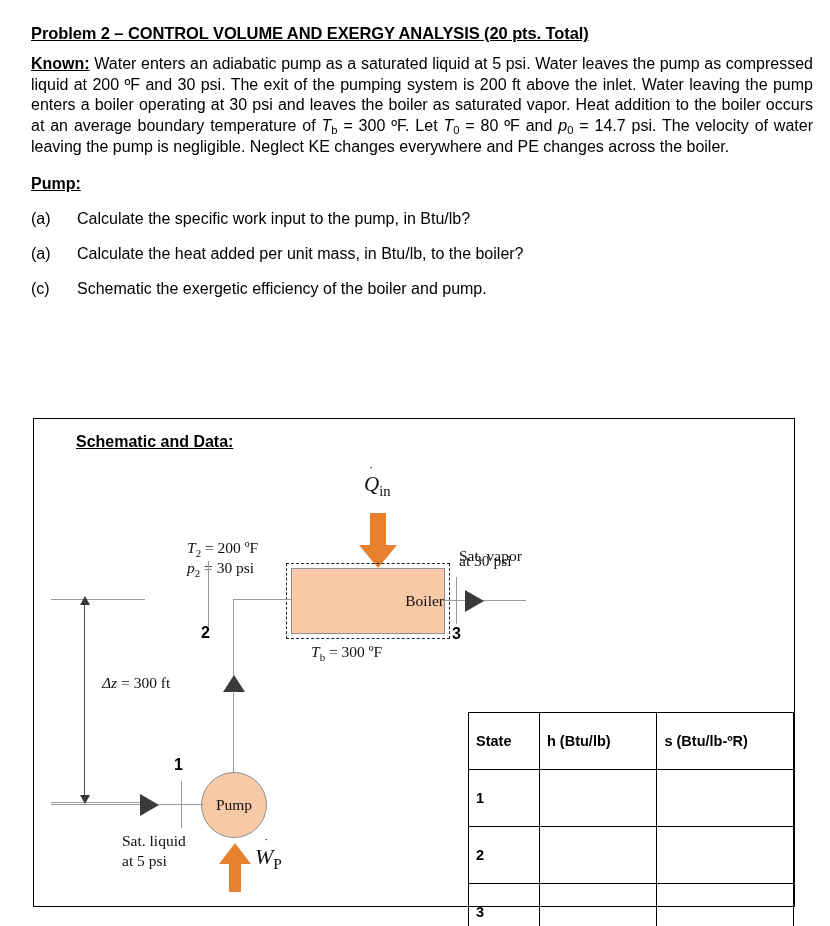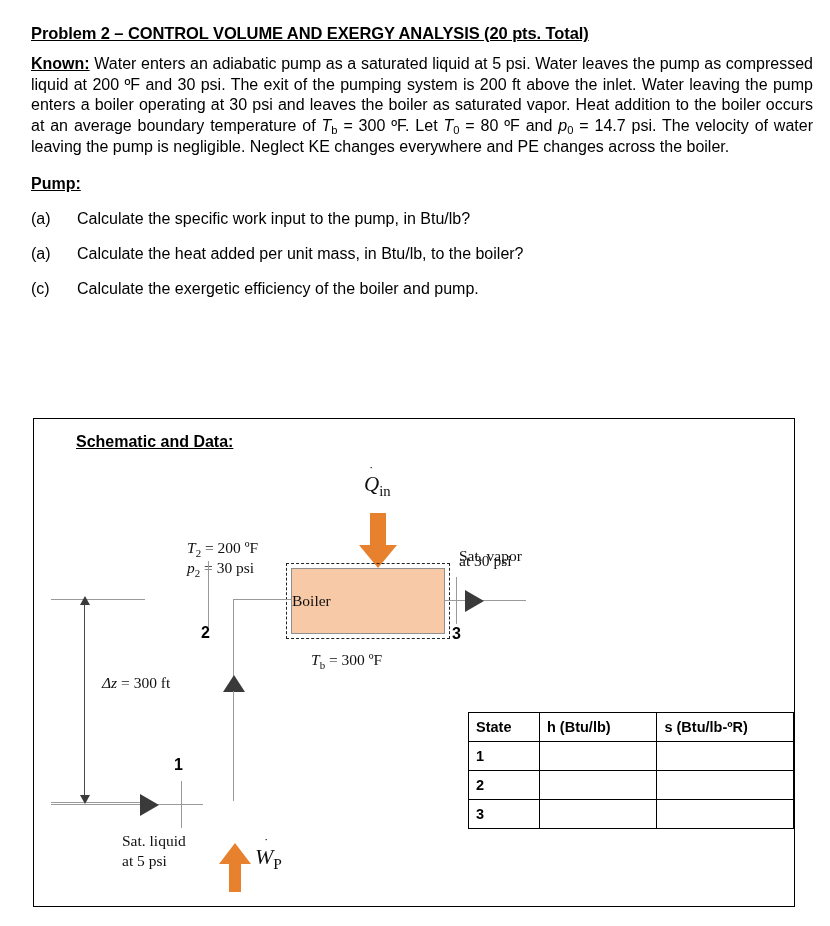--- a/index.html
+++ b/index.html
@@ -143,21 +143,21 @@
   }
   .boiler-box {
     position: absolute;
     background: #f7c9a6;
     border: 1.3px solid #8f8f8f;
     box-sizing: border-box;
   }
   .boiler-text {
     position: absolute;
     width: 100%;
-    text-align: left;
+    text-align: right;
     font-family: "Liberation Serif", serif;
     font-size: 15.5px;
     color: #111;
   }
 
   
   .pump-circle {
     position: absolute;
     border-radius: 50%;
     background: #f7c9a6;
@@ -192,21 +192,21 @@
   
   .data-table {
     position: absolute;
     border-collapse: collapse;
     font-family: "Liberation Sans", sans-serif;
     font-size: 14.5px;
     font-weight: bold;
   }
   .data-table th, .data-table td {
     border: 1.4px solid #000;
-    padding: 6px 7px;
+    padding: 20px 7px;
     text-align: left;
     height: 21px;
     box-sizing: border-box;
   }
   .data-table th { font-weight: bold; }
   .col-state { width: 72px; }
   .col-h { width: 120px; }
   .col-s { width: 140px; }
 </style>
 </head>
@@ -224,21 +224,21 @@
     <li class="find-item">
       <span class="find-tag">(a)</span>
       <span class="find-text">Calculate the specific work input to the pump, in Btu/lb?</span>
     </li>
     <li class="find-item">
       <span class="find-tag">(a)</span>
       <span class="find-text">Calculate the heat added per unit mass, in Btu/lb, to the boiler?</span>
     </li>
     <li class="find-item">
       <span class="find-tag">(c)</span>
-      <span class="find-text">Calculate the exergetic efficiency of the boiler and pump.</span>
+      <span class="find-text">Schematic the exergetic efficiency of the boiler and pump.</span>
     </li>
   </ul>
 </div>
 
 <div class="panel">
 
   <div class="panel-title">Schematic and Data:</div>
 
   <div class="ser" style="left:330px; top:53px; font-size:21px;">
     <span style="position:relative; display:inline-block;">
@@ -255,21 +255,21 @@
   </div>
   <div class="ser" style="left:153px; top:140px;">
     <i>p</i><sub>2</sub><span> = 30 psi</span>
   </div>
 
   <div class="cv-dash" style="left:252px; top:144px; width:164px; height:76px;"></div>
   <div class="boiler-box" style="left:257px; top:149px; width:154px; height:66px;">
     <div class="boiler-text" style="top:23px;">Boiler</div>
   </div>
 
-  <div class="ser" style="left:277px; top:232px;">
+  <div class="ser" style="left:277px; top:224px;">
     <i>T</i><sub>b</sub><span> = 300 ºF</span>
   </div>
 
   <div class="ser" style="left:425px; top:128px;">Sat. vapor</div>
   <div class="ser" style="left:425px; top:133px;">at 30 psi</div>
 
   <div class="pipe pipe-h" style="left:411px; top:181px; width:81px;"></div>
   <div class="tri-right" style="left:431px; top:171px;"></div>
   <div class="tick" style="left:422px; top:158px; height:47px;"></div>
   <div class="lbl-sans" style="left:418px; top:206px;">3</div>
@@ -286,20 +286,23 @@
   <div class="pipe pipe-h" style="left:17px; top:383px; width:94px;"></div>
 
   <div class="dim-line" style="left:50px; top:182px; height:200px;"></div>
   <div class="dim-head-up" style="left:46px; top:177px;"></div>
   <div class="dim-head-dn" style="left:46px; top:376px;"></div>
 
   <div class="ser" style="left:68px; top:255px;">
     <i>Δz</i><span> = 300 ft</span>
   </div>
 
+  <div class="pump-circle" style="left:167px; top:353px; width:66px; height:66px;">
+    <span>Pump</span>
+  </div>
 
   <div class="pipe pipe-h" style="left:17px; top:385px; width:152px;"></div>
   <div class="tri-right" style="left:106px; top:375px;"></div>
   <div class="tick" style="left:147px; top:362px; height:47px;"></div>
   <div class="lbl-sans" style="left:140px; top:337px;">1</div>
 
   <div class="ser" style="left:88px; top:413px;">Sat. liquid</div>
   <div class="ser" style="left:88px; top:433px;">at 5 psi</div>
 
   <svg class="orange-arrow" style="left:184px; top:424px;" width="34" height="50" viewBox="0 0 34 50">

